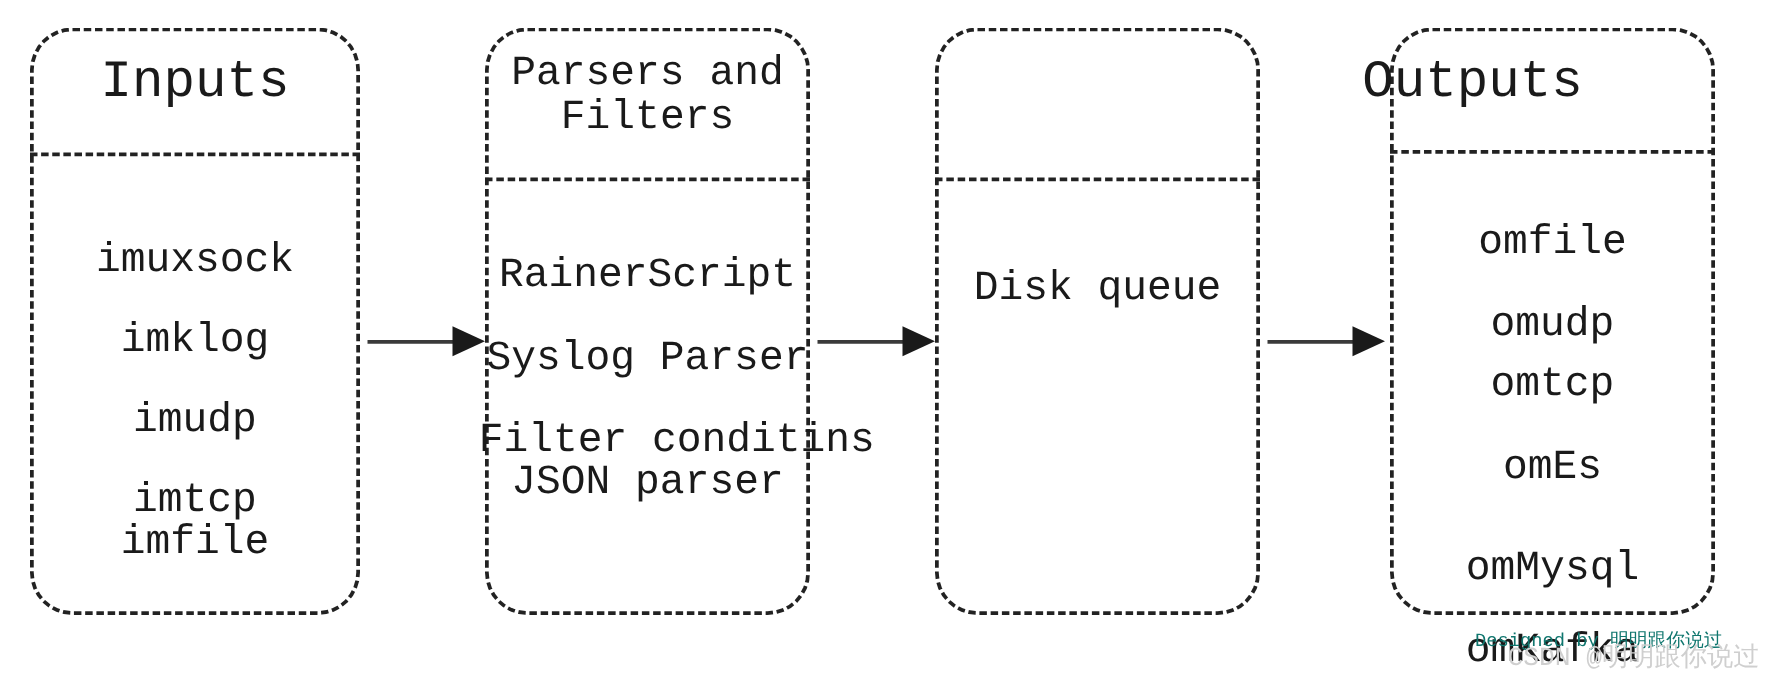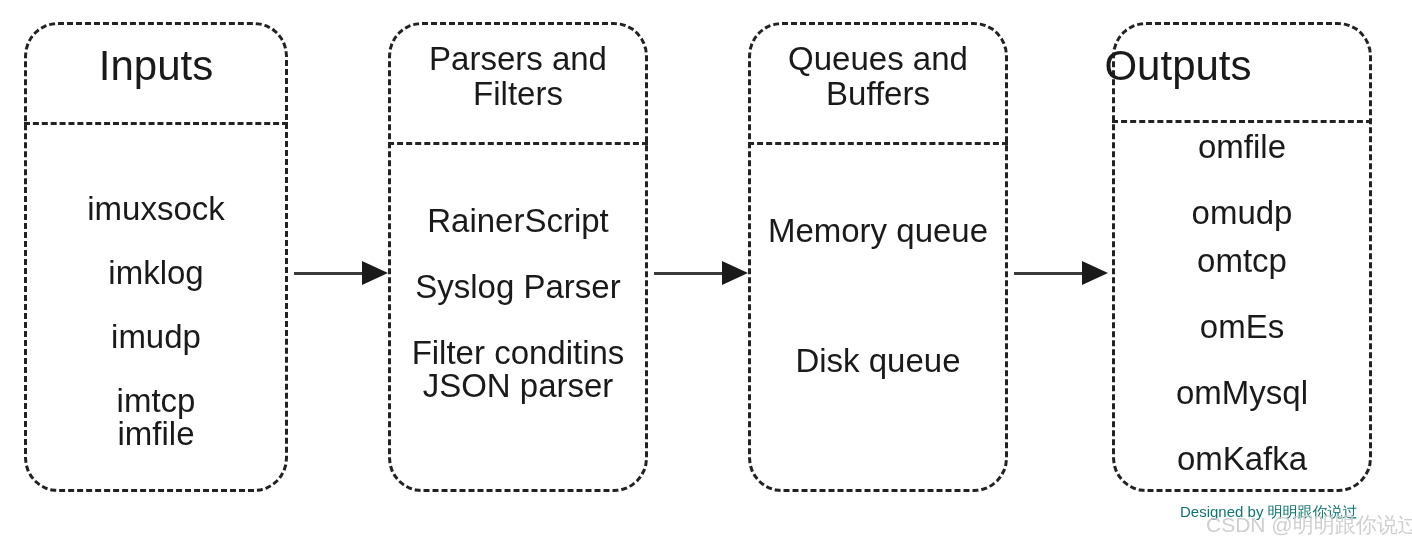--- a/index.html
+++ b/index.html
@@ -10,20 +10,21 @@
   body {
     font-family: "Liberation Sans", sans-serif;
     color: #1a1a1a;
   }
   #canvas {
     position: relative;
     width: 1412px;
     height: 541px;
     background: #ffffff;
     overflow: hidden;
+    font-family: Liberation Mono, monospace;
   }
 
   
   .stage {
     position: absolute;
     box-sizing: border-box;
     border: 3px dashed #222222;
     border-radius: 34px;
     background: transparent;
   }
@@ -128,42 +129,39 @@
     <div class="row" style="margin-bottom:33px;">JSON parser</div>
   </div>
 
   <div class="arrow" style="left:654px; top:261px; width:96px;">
     <div class="shaft" style="width:70px;"></div>
     <div class="head" style="left:68px;"></div>
   </div>
 
   <div class="stage" style="left:748px; top:22px; width:260px; height:470px;">
   </div>
-  <div class="stage-title" style="left:748px; top:42px; width:260px; font-size:33px;">Queues and
-Buffers</div>
   <div class="divider" style="left:748px; top:142px; width:260px;"></div>
   <div class="stage-body" style="left:743px; top:214px; width:270px; font-size:33px;">
-    <div class="row" style="margin-bottom:97px;">Memory queue</div>
     <div class="row">Disk queue</div>
   </div>
 
   <div class="arrow" style="left:1014px; top:261px; width:96px;">
     <div class="shaft" style="width:70px;"></div>
     <div class="head" style="left:68px;"></div>
   </div>
 
   <div class="stage" style="left:1112px; top:22px; width:260px; height:470px;">
   </div>
   <div class="stage-title" style="left:1048px; top:44px; width:260px; font-size:42px;">Outputs</div>
   <div class="divider" style="left:1112px; top:120px; width:260px;"></div>
   <div class="stage-body" style="left:1112px; top:130px; width:260px; font-size:33px;">
-    <div class="row" style="margin-bottom:33px;">omfile</div>
+    <div class="row" style="margin-bottom:33px;margin-top:47px;">omfile</div>
     <div class="row" style="margin-bottom:15px;">omudp</div>
     <div class="row" style="margin-bottom:33px;">omtcp</div>
-    <div class="row" style="margin-bottom:33px;">omEs</div>
+    <div class="row" style="margin-bottom:48px;">omEs</div>
     <div class="row" style="margin-bottom:33px;">omMysql</div>
     <div class="row">omKafka</div>
   </div>
 
   <div class="wm-dark" style="left:1180px; top:503px;">Designed by 明明跟你说过</div>
   <div class="wm-light" style="left:1206px; top:511px;">CSDN @明明跟你说过</div>
 
 </div>
 
 </body></html>

